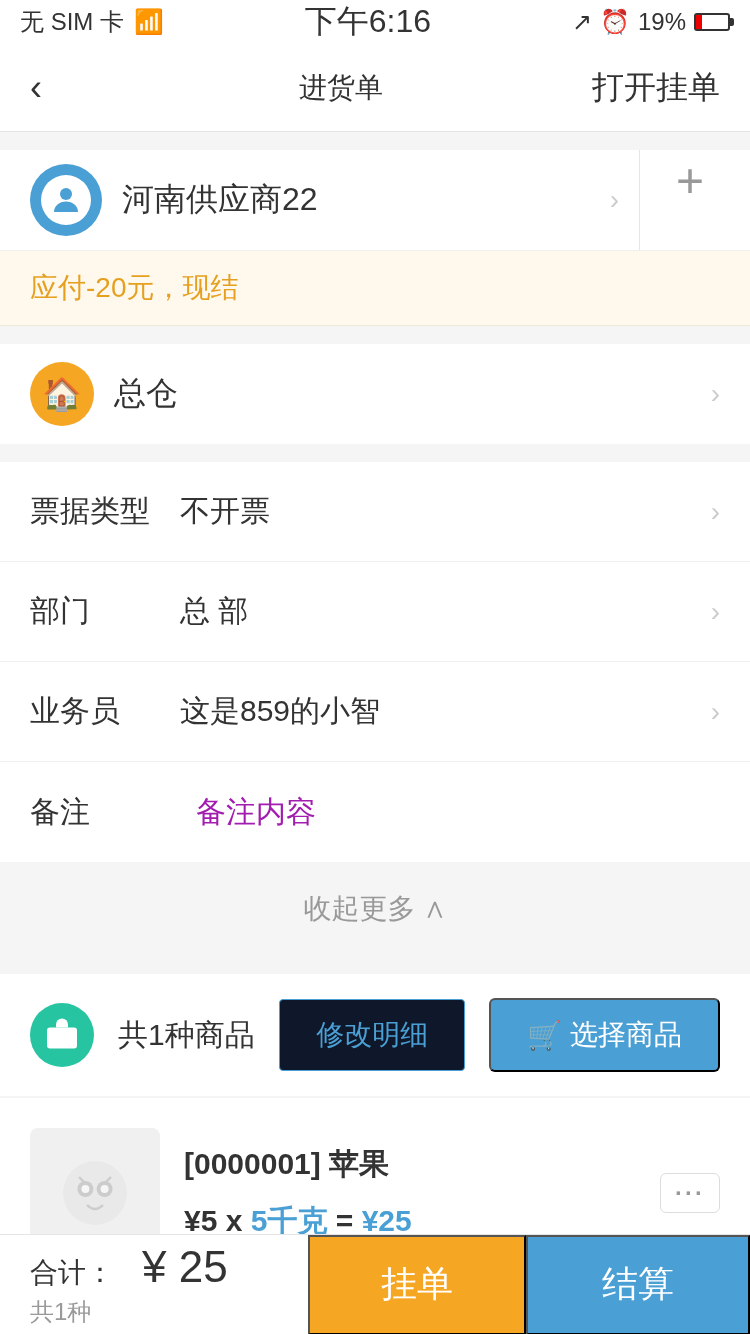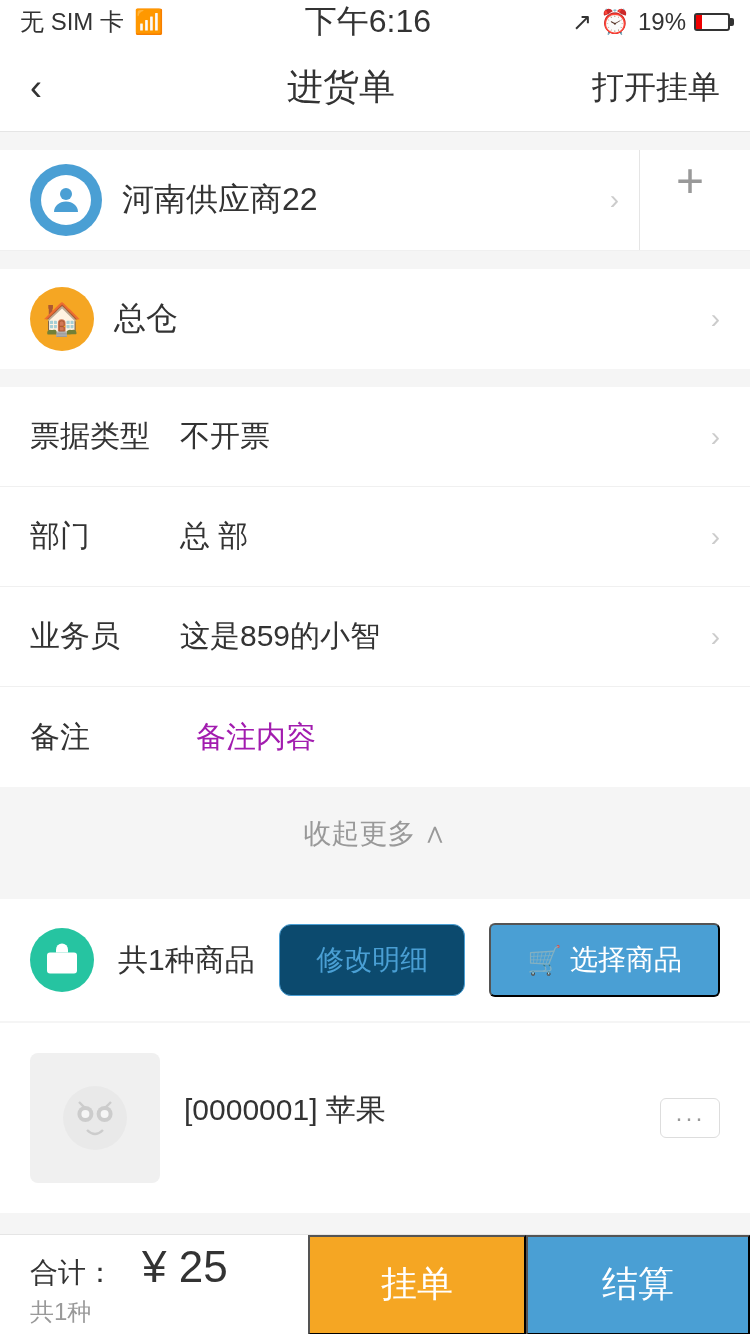--- a/index.html
+++ b/index.html
@@ -40,21 +40,21 @@
       padding: 0 30px;
       border-bottom: 1px solid #e5e5e5;
     }
     .nav-back {
       font-size: 36px;
       color: #333;
       cursor: pointer;
       width: 60px;
     }
     .nav-title {
-      font-size: 36px;
+      font-size: 28px;
       font-weight: 500;
       color: #333;
     }
     .nav-action {
       font-size: 32px;
       color: #333;
     }
 
     
     .section-gap {
@@ -218,43 +218,44 @@
       flex-shrink: 0;
     }
     .products-count {
       flex: 1;
       font-size: 30px;
       color: #333;
     }
     .btn-edit {
       border: 1px solid #4a9fd4;
       color: #4a9fd4;
-      background: #0c4a6e;
+      background: #0f172a;
       padding: 16px 36px;
       font-size: 28px;
-      border-radius: 12px;
+      border-radius: 4px;
     }
     .btn-select {
       background: #4a9fd4;
       color: #fff;
       padding: 16px 36px;
       font-size: 28px;
       border-radius: 6px;
       display: flex;
       align-items: center;
       gap: 8px;
     }
 
     
     .product-item {
       background: #fff;
       display: flex;
       align-items: center;
       padding: 30px;
       margin-top: 2px;
+      font-weight: bold;
     }
     .product-thumb {
       width: 130px;
       height: 130px;
       background: #f0f0f0;
       border-radius: 8px;
       display: flex;
       align-items: center;
       justify-content: center;
       margin-right: 24px;
@@ -393,20 +394,21 @@
             <path d="M4 20c0-4 3.6-7 8-7s8 3 8 7"></path>
           </svg>
         </div>
       </div>
       <span class="supplier-name">河南供应商22</span>
       <span class="chevron">›</span>
     </div>
     <div class="add-btn">+</div>
   </div>
 
+  <div class="payment-hint">应付-20元，现结</div>
 
   <div class="section-gap"></div>
 
   <div class="warehouse-section">
     <div class="warehouse-icon">🏠</div>
     <span class="warehouse-name">总仓</span>
     <span class="chevron">›</span>
   </div>
 
   <div class="form-section">
@@ -456,20 +458,23 @@
         <circle cx="38" cy="45" r="10" fill="#999"></circle>
         <circle cx="62" cy="45" r="10" fill="#999"></circle>
         <circle cx="38" cy="45" r="5" fill="#fff"></circle>
         <circle cx="62" cy="45" r="5" fill="#fff"></circle>
         <path d="M40 65 Q50 75 60 65" stroke="#999" stroke-width="3" fill="none"></path>
         <path d="M30 30 L38 38 M70 30 L62 38" stroke="#999" stroke-width="3"></path>
       </svg>
     </div>
     <div class="product-info">
       <div class="product-name">[0000001] 苹果</div>
+      <div class="product-price">
+        <span>¥5 x </span><span class="highlight">5千克</span><span> = </span><span class="highlight">¥25</span>
+      </div>
     </div>
     <div class="product-more">···</div>
   </div>
 
 </div>
 
 <div class="bottom-bar">
   <div class="total-section">
     <div class="total-main">
       <span class="total-label">合计：</span>

